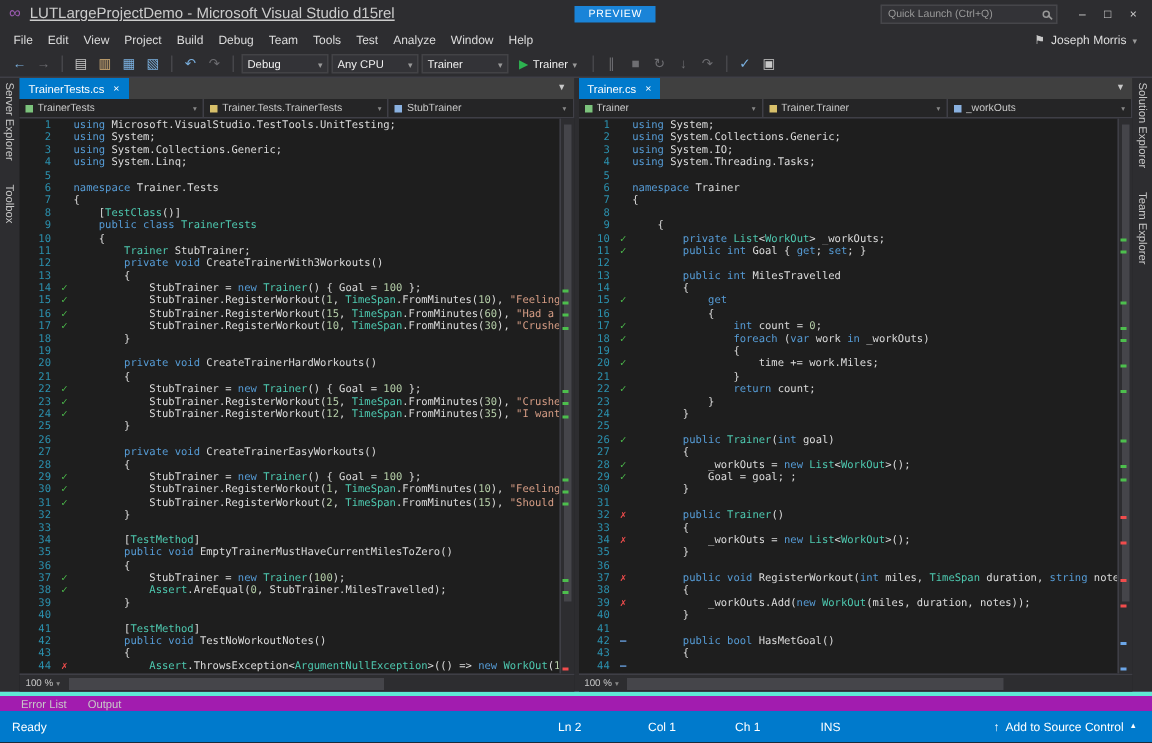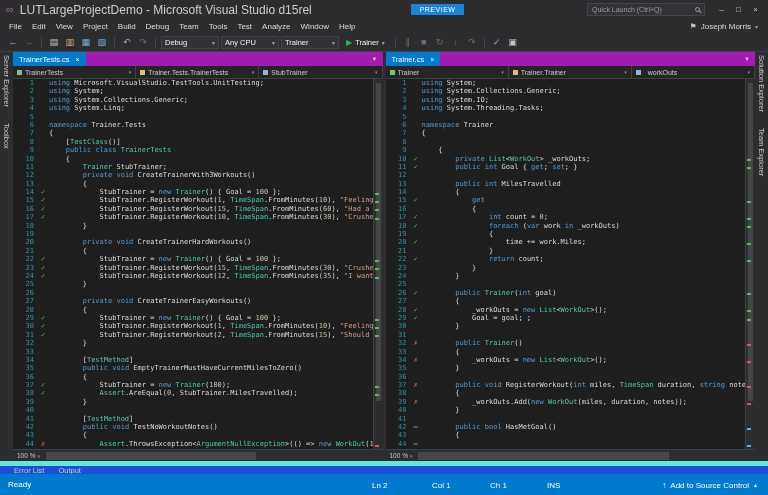--- a/index.html
+++ b/index.html
@@ -2,21 +2,21 @@
 <html><head>
 <meta charset="utf-8">
 <style>
   *{box-sizing:border-box;margin:0;padding:0;}
   html,body{background:#1a1a1c;}
   .app{position:relative;width:768px;height:495px;background:#2d2d30;overflow:hidden;
        font-family:"Liberation Sans",sans-serif;color:#dcdcdc;}
   
   .titlebar{height:19px;display:flex;align-items:center;padding:0 4px 0 6px;gap:6px;}
   .vs-logo{color:#9b5bb0;font-size:11px;line-height:1;}
-  .title{font-size:12px;color:#cccccc;white-space:nowrap;}
+  .title{font-size:10px;color:#cccccc;white-space:nowrap;text-decoration:underline;}
   .flex1{flex:1.1;} .flex1b{flex:1.4;}
   .preview-badge{background:#1a84d8;color:#fff;font-size:7px;padding:2px 9px;letter-spacing:0.5px;}
   .ql{width:118px;height:13px;background:#333337;border:1px solid #46464a;display:flex;
       align-items:center;padding:0 4px;font-size:7px;color:#999;white-space:nowrap;}
   .mag{width:5px;height:5px;border:1px solid #999;border-radius:50%;position:relative;margin-left:auto;flex:none;}
   .mag::after{content:"";position:absolute;width:4px;height:1px;background:#999;transform:rotate(45deg);right:-3px;bottom:-1px;}
   .winbtns{display:flex;margin-left:2px;}
   .winbtn{width:17px;text-align:center;font-size:8px;color:#d0d0d0;cursor:default;}
   
   .menubar{height:15px;display:flex;align-items:center;padding-left:4px;font-size:8px;}
@@ -33,21 +33,21 @@
   .tb-caret{font-size:6px;color:#999;}
   .tb-run{display:flex;align-items:center;gap:3px;font-size:7.5px;padding:0 5px;color:#f1f1f1;}
   .tb-play{color:#2db350;font-size:8px;}
   
   .workspace{display:flex;height:409px;}
   .side-strip{width:13px;background:#2d2d30;display:flex;flex-direction:column;align-items:center;
               gap:16px;padding-top:3px;flex:none;}
   .v-label{writing-mode:vertical-rl;font-size:7.5px;color:#c8c8c8;white-space:nowrap;}
   .splitter{width:3px;background:#2d2d30;flex:none;}
   .editor{flex:1;display:flex;flex-direction:column;background:#1e1e1e;min-width:0;}
-  .tabrow{height:14px;background:#a21caf;display:flex;align-items:stretch;}
+  .tabrow{height:14px;background:#404040;display:flex;align-items:stretch;}
   .tab{background:#007acc;color:#fff;font-size:7.5px;display:flex;align-items:center;padding:0 6px;gap:6px;white-space:nowrap;}
   .tab-close{font-size:7px;}
   .tabrow-caret{margin-left:auto;align-self:center;font-size:6px;color:#c8c8c8;padding-right:5px;}
   .navrow{height:13px;background:#252526;display:flex;align-items:stretch;border-bottom:1px solid #3f3f46;}
   .nav-seg{flex:1;display:flex;align-items:center;gap:3px;padding:0 4px;font-size:7px;color:#c8c8c8;
            border-right:1px solid #3f3f46;min-width:0;}
   .nav-ico{width:5px;height:5px;flex:none;}
   .nav-label{overflow:hidden;white-space:nowrap;}
   .nav-caret{font-size:5px;color:#888;margin-left:auto;}
   .code-wrap{position:relative;height:370px;display:flex;min-width:0;}
@@ -58,22 +58,22 @@
   .src{flex:1;overflow:hidden;}
   .c-k{color:#569cd6;} .c-t{color:#4ec9b0;} .c-s{color:#d69d85;} .c-n{color:#b5cea8;} .c-p{color:#dcdcdc;}
   .vscroll{width:10px;flex:none;background:#2d2d30;border-left:1px solid #3f3f46;position:relative;}
   .vthumb{position:absolute;left:2px;right:2px;top:1%;height:86%;background:#45454a;}
   .smark{position:absolute;left:1px;width:4px;height:2px;}
   .bottomrow{height:12px;background:#2d2d30;display:flex;align-items:center;border-top:1px solid #3f3f46;}
   .zoom{font-size:6.5px;color:#c8c8c8;padding:0 4px;display:flex;gap:2px;align-items:center;flex:none;}
   .hscroll{flex:1;position:relative;height:100%;}
   .hthumb{position:absolute;top:2px;height:8px;left:2px;width:62%;background:#45454a;}
   
-  .panel-tabs{height:13px;background:#1d4ed8;display:flex;align-items:flex-start;padding-left:8px;gap:2px;
-              font-size:7.5px;color:#c8c8c8;border-top:5px solid #5eead4;}
+  .panel-tabs{height:13px;background:#a21caf;display:flex;align-items:flex-end;padding-left:8px;gap:2px;
+              font-size:7.5px;color:#c8c8c8;border-top:3px solid #5eead4;}
   .panel-tab{padding:0 6px;}
   .statusbar{height:21px;background:#007acc;color:#fff;font-size:8px;display:flex;align-items:center;
              padding:0 8px;position:relative;}
   .sb-abs{position:absolute;top:50%;transform:translateY(-50%);}
   .sb-scm{position:absolute;right:10px;top:50%;transform:translateY(-50%);display:flex;align-items:center;gap:4px;}
   .scm-up{font-size:8px;}
   .sb-caret{font-size:5px;}
 </style>
 </head>
 <body>

